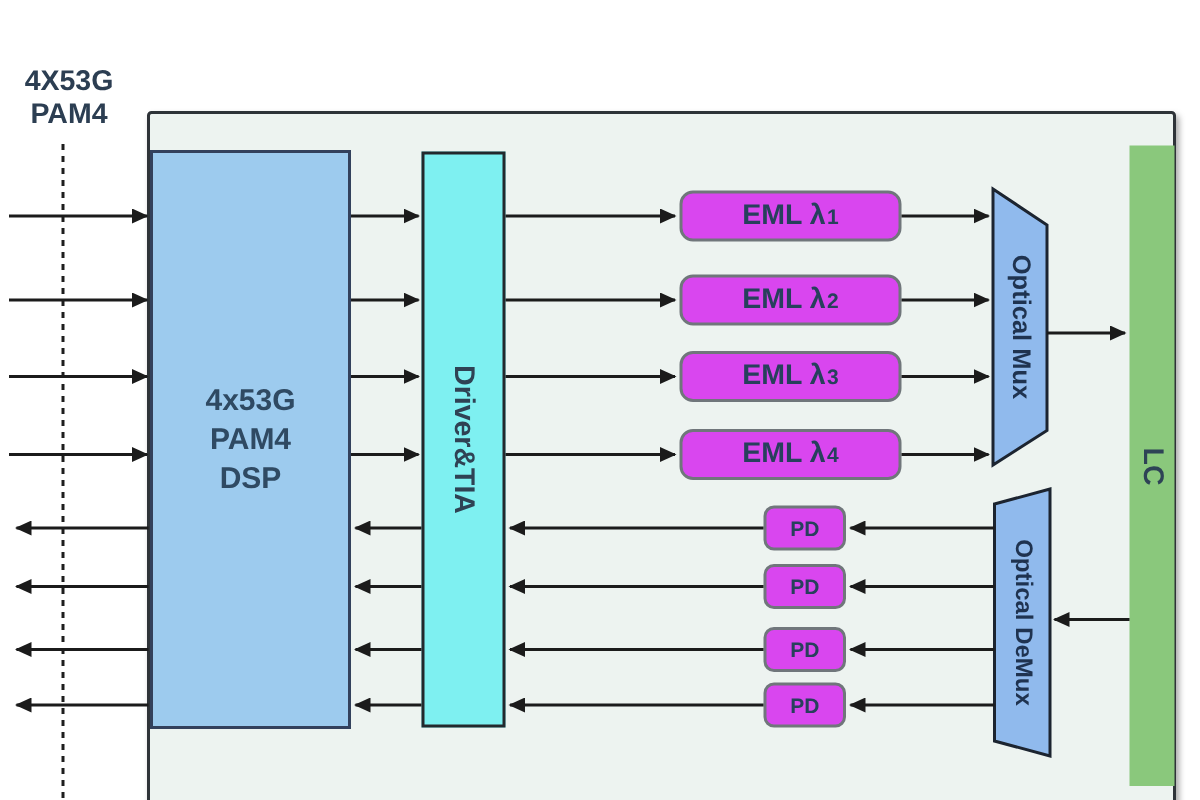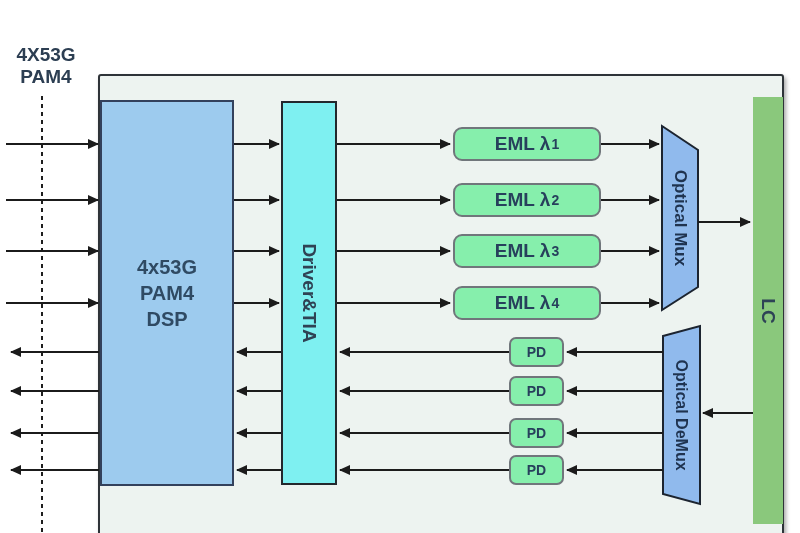--- a/index.html
+++ b/index.html
@@ -31,21 +31,21 @@
     font-size:20px;font-weight:700;line-height:26px;color:#2F4A63;text-align:center;
   }
   .driver{
     left:281px;top:63px;width:56px;height:384px;background:#7EF0F1;
     border:2px solid #23282D;box-sizing:border-box;
     display:flex;align-items:center;justify-content:center;
   }
   .vtext{transform:rotate(90deg);white-space:nowrap;font-weight:700;}
   .driver .vtext{font-size:19px;color:#2F4254;}
   .chipbox{
-    background:#86efac;border:2px solid #70767B;box-sizing:border-box;
+    background:#d946ef;border:2px solid #70767B;box-sizing:border-box;
     display:flex;align-items:center;justify-content:center;
     font-weight:700;color:#27405C;
   }
   .eml{left:453px;width:148px;height:34px;border-radius:9px;font-size:19px;}
   .eml .sub{font-size:14px;margin-left:1px;}
   .pd{left:509px;width:55px;height:30px;border-radius:7px;font-size:14px;}
   .lc{
     left:753px;top:59px;width:30px;height:427px;background:#8AC87C;
     display:flex;align-items:center;justify-content:center;
   }

